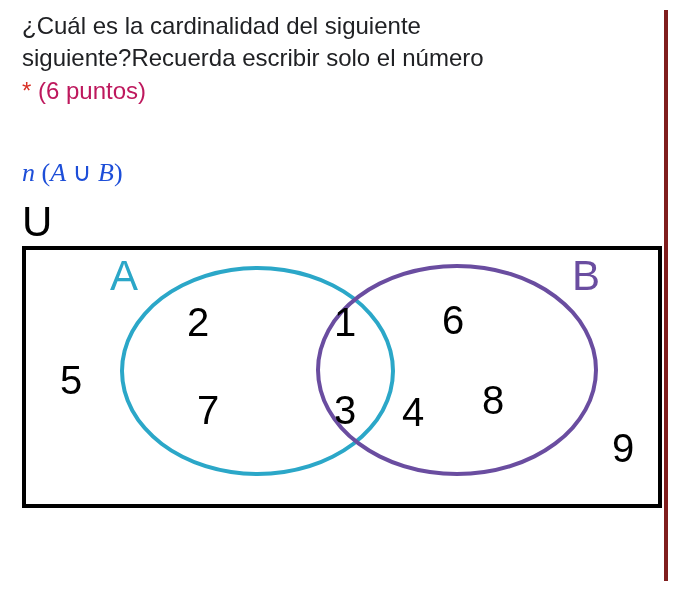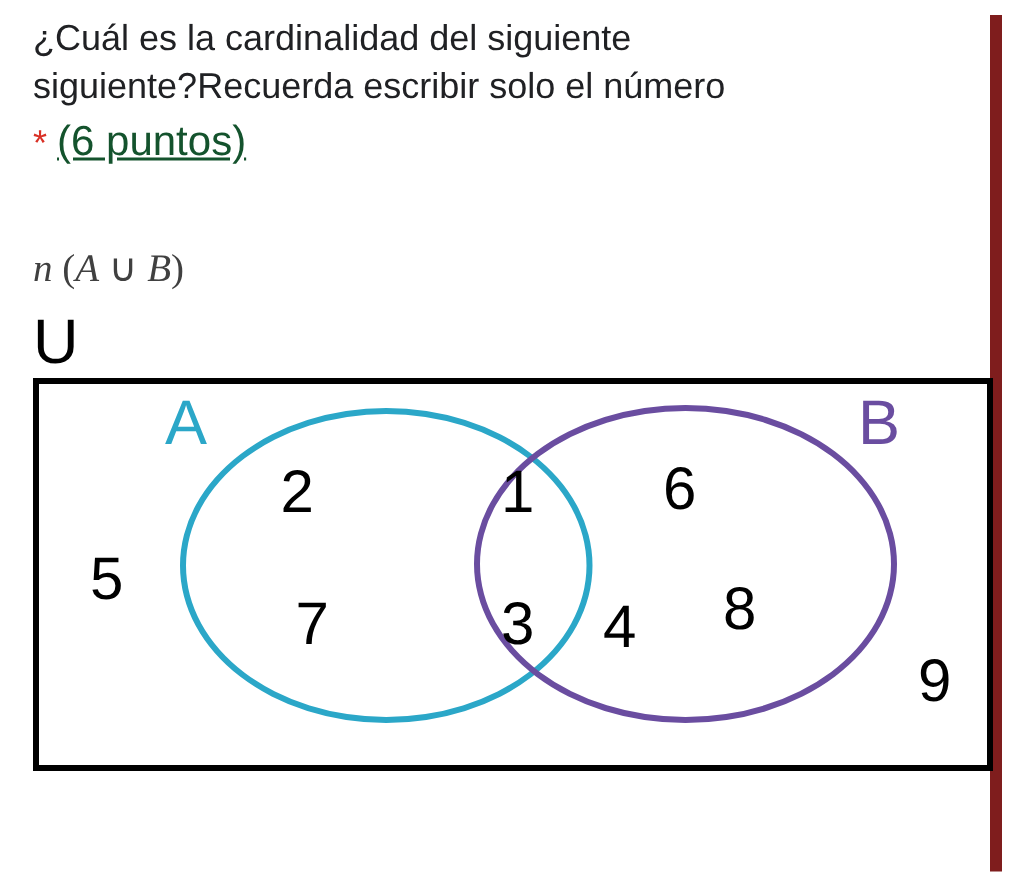--- a/index.html
+++ b/index.html
@@ -12,44 +12,43 @@
       background: #fff;
       width: 690px;
       height: 591px;
       padding: 10px 22px;
       color: #202124;
     }
     .question-container {
       background: #fff;
       width: 100%;
       height: 100%;
-      border-right: 8px solid #7f1d1d;
+      border-right: 4px solid #7f1d1d;
       position: relative;
     }
     .question-text {
       font-size: 24px;
       line-height: 1.35;
       color: #202124;
       padding-right: 10px;
     }
     .asterisk {
       color: #d93025;
       font-size: 24px;
     }
     .points {
-      color: #14532d;
-      font-size: 28px;
-      text-decoration: underline;
+      color: #be185d;
+      font-size: 24px;
     }
     .formula {
       margin-top: 50px;
       font-family: 'Times New Roman', Times, serif;
       font-style: italic;
       font-size: 26px;
-      color: #404040;
+      color: #1d4ed8;
     }
     .formula .paren {
       font-style: normal;
     }
     .diagram-wrapper {
       position: relative;
       margin-top: 10px;
       width: 645px;
       height: 350px;
     }

